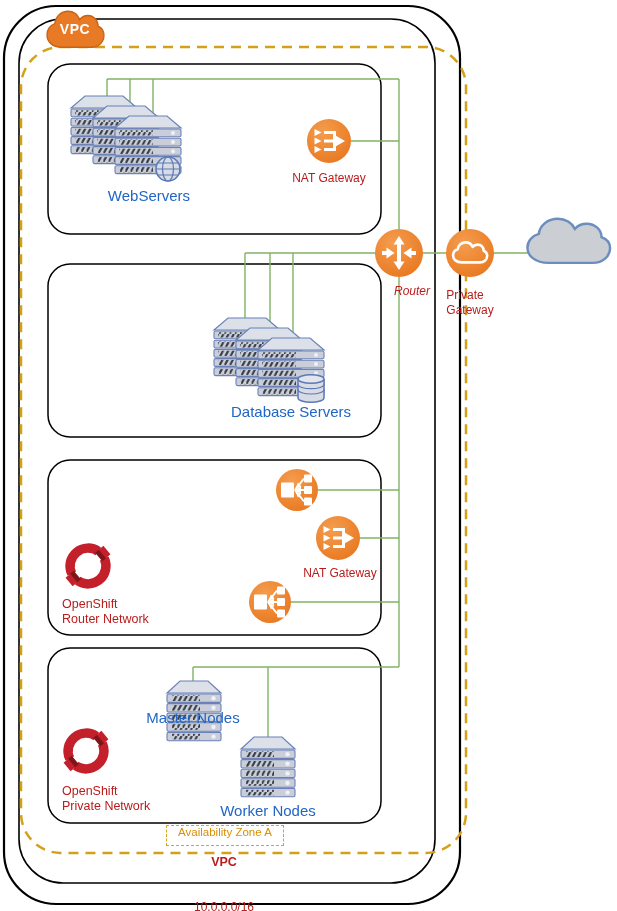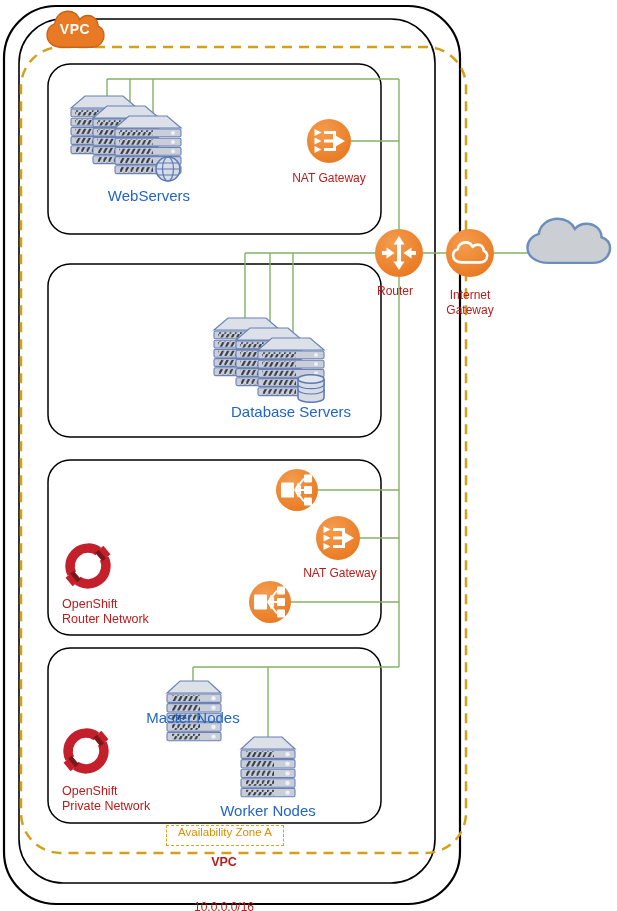--- a/index.html
+++ b/index.html
@@ -2,21 +2,21 @@
 <html><head>
 <meta charset="utf-8">
 <style>
   html,body { margin:0; padding:0; background:#ffffff; }
   .canvas {
     position:relative; width:617px; height:911px; background:#fff;
     font-family:"Liberation Sans", sans-serif; overflow:hidden;
   }
   .canvas svg { position:absolute; left:0; top:0; }
   .t { position:absolute; font:12px/1.2 "Liberation Sans",sans-serif; color:#b91c1c; white-space:nowrap; }
-  .c { transform:translate(-50%,-50%); text-align:center; }
+  .c { transform:translate(-50%,-50%); }
   .blue { color:#2166c4; font-size:15px; }
   .bold { font-weight:bold; }
   .badge-txt { color:#fff; font-weight:bold; font-size:14px; letter-spacing:0.5px; }
   .two { line-height:14.5px; }
   .az-box {
     position:absolute; left:166px; top:825px; width:118px; height:21px;
     border:1.5px dashed #d9a521; background:#fff; box-sizing:border-box;
     display:flex; align-items:flex-start; justify-content:center;
   }
   .az-box span { font-size:11.5px; color:#d98e04; white-space:nowrap; }
@@ -245,23 +245,23 @@
       </g>
 </svg>
 
 <div class="t c badge-txt" style="left:75px; top:29px;">VPC</div>
 
 <div class="t c blue" style="left:149px; top:196px;">WebServers</div>
 <div class="t c" style="left:329px; top:178px;">NAT Gateway</div>
 
 <div class="t c blue" style="left:291px; top:412px;">Database Servers</div>
 
-<div class="t c" style="left:395px; top:291px;">Router</div>
+<div class="t c" style="left:412px; top:291px;font-style:italic;">Router</div>
 <div class="t c two" style="left:470px; top:302px;">
-  <span style="display:block">Internet</span>
+  <span style="display:block">Private</span>
   <span style="display:block">Gateway</span>
 </div>
 
 <div class="t two" style="left:62px; top:597px; font-size:12.5px;">
   <span style="display:block">OpenShift</span>
   <span style="display:block">Router Network</span>
 </div>
 <div class="t c" style="left:340px; top:573px;">NAT Gateway</div>
 
 <div class="t two" style="left:62px; top:784px; font-size:12.5px;">

